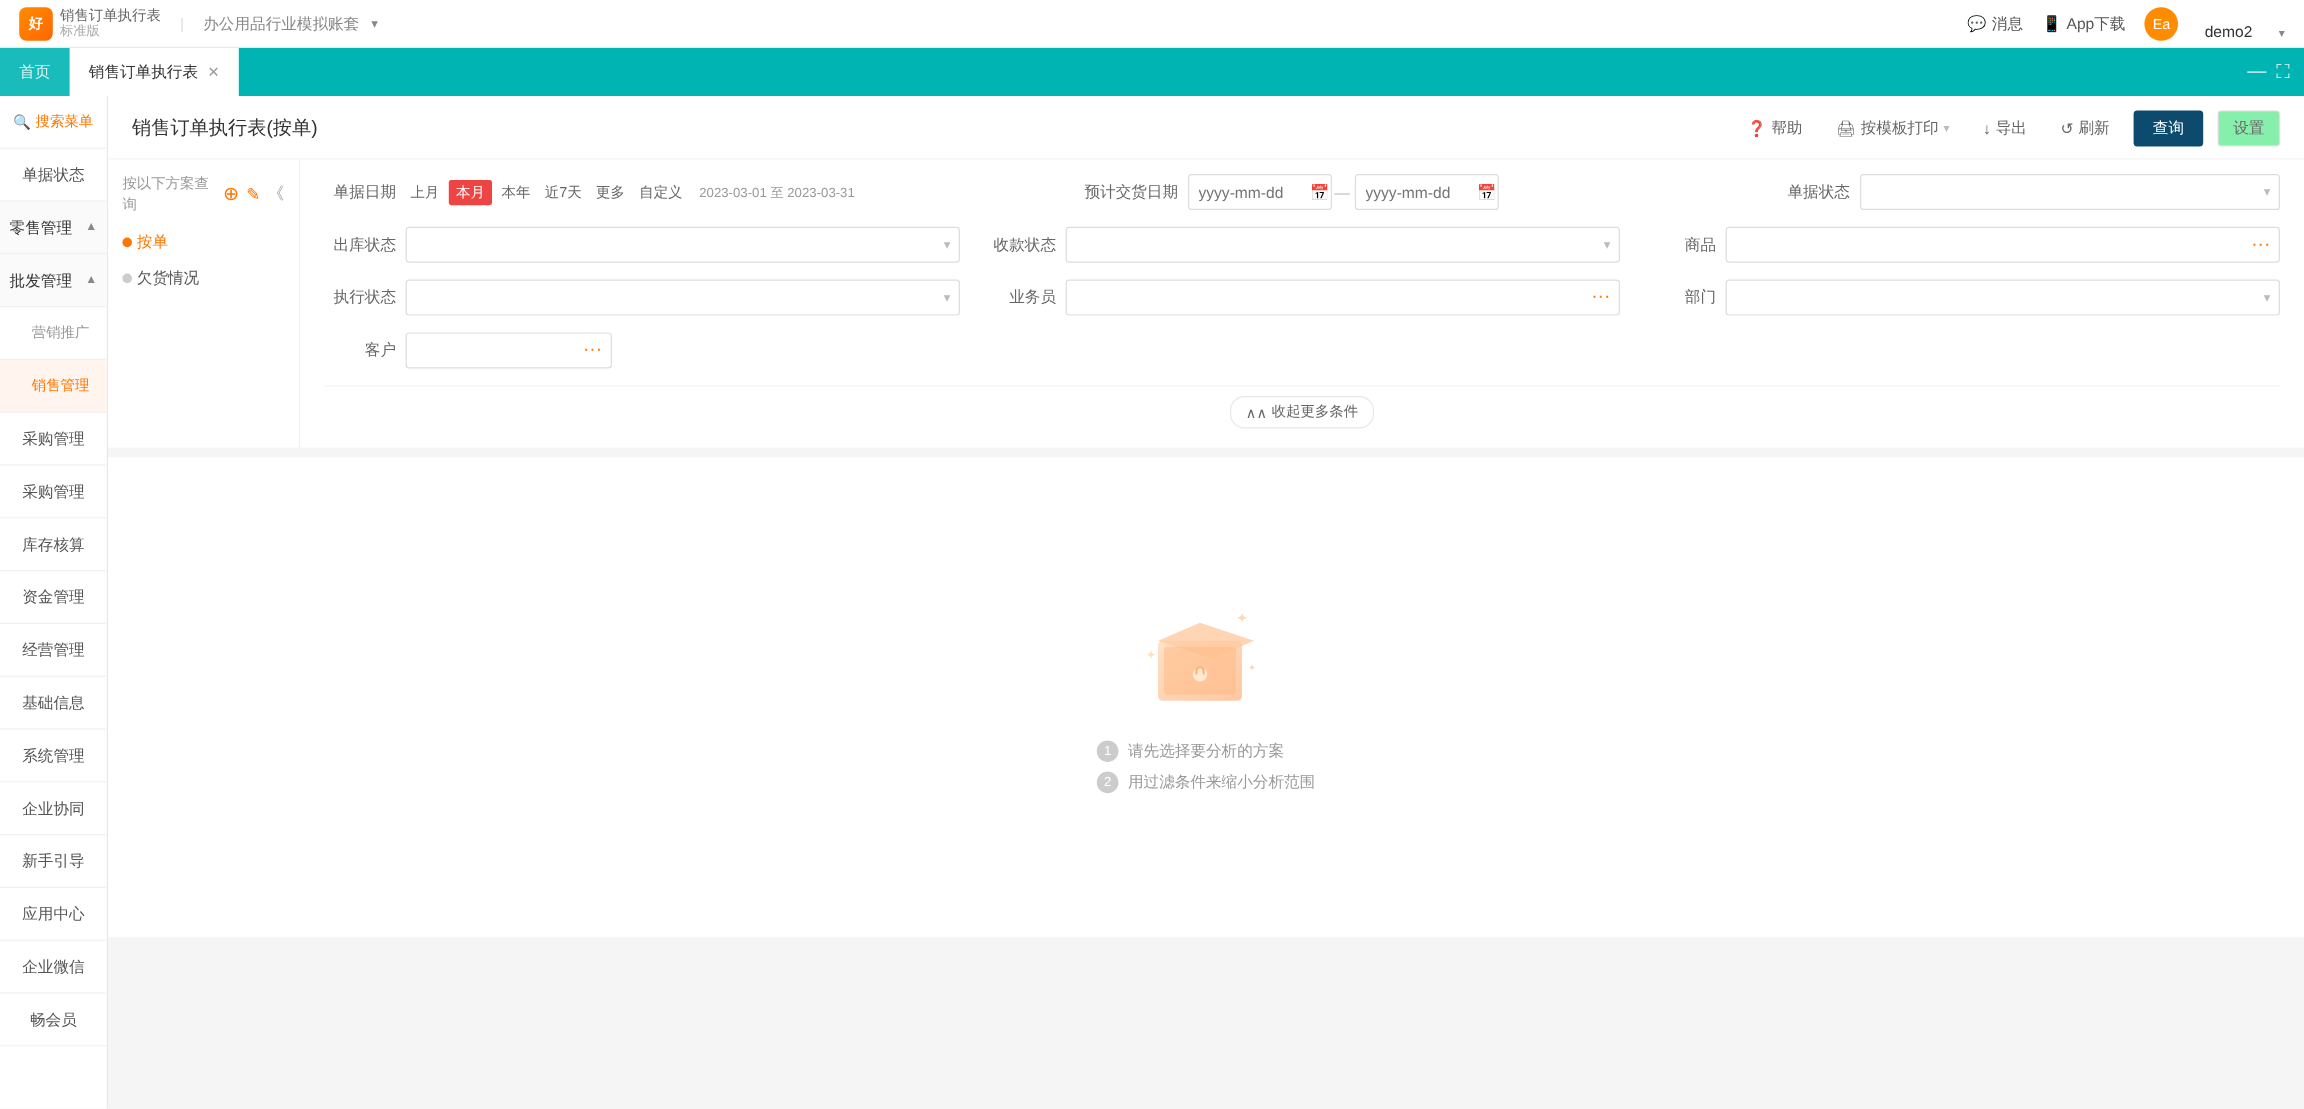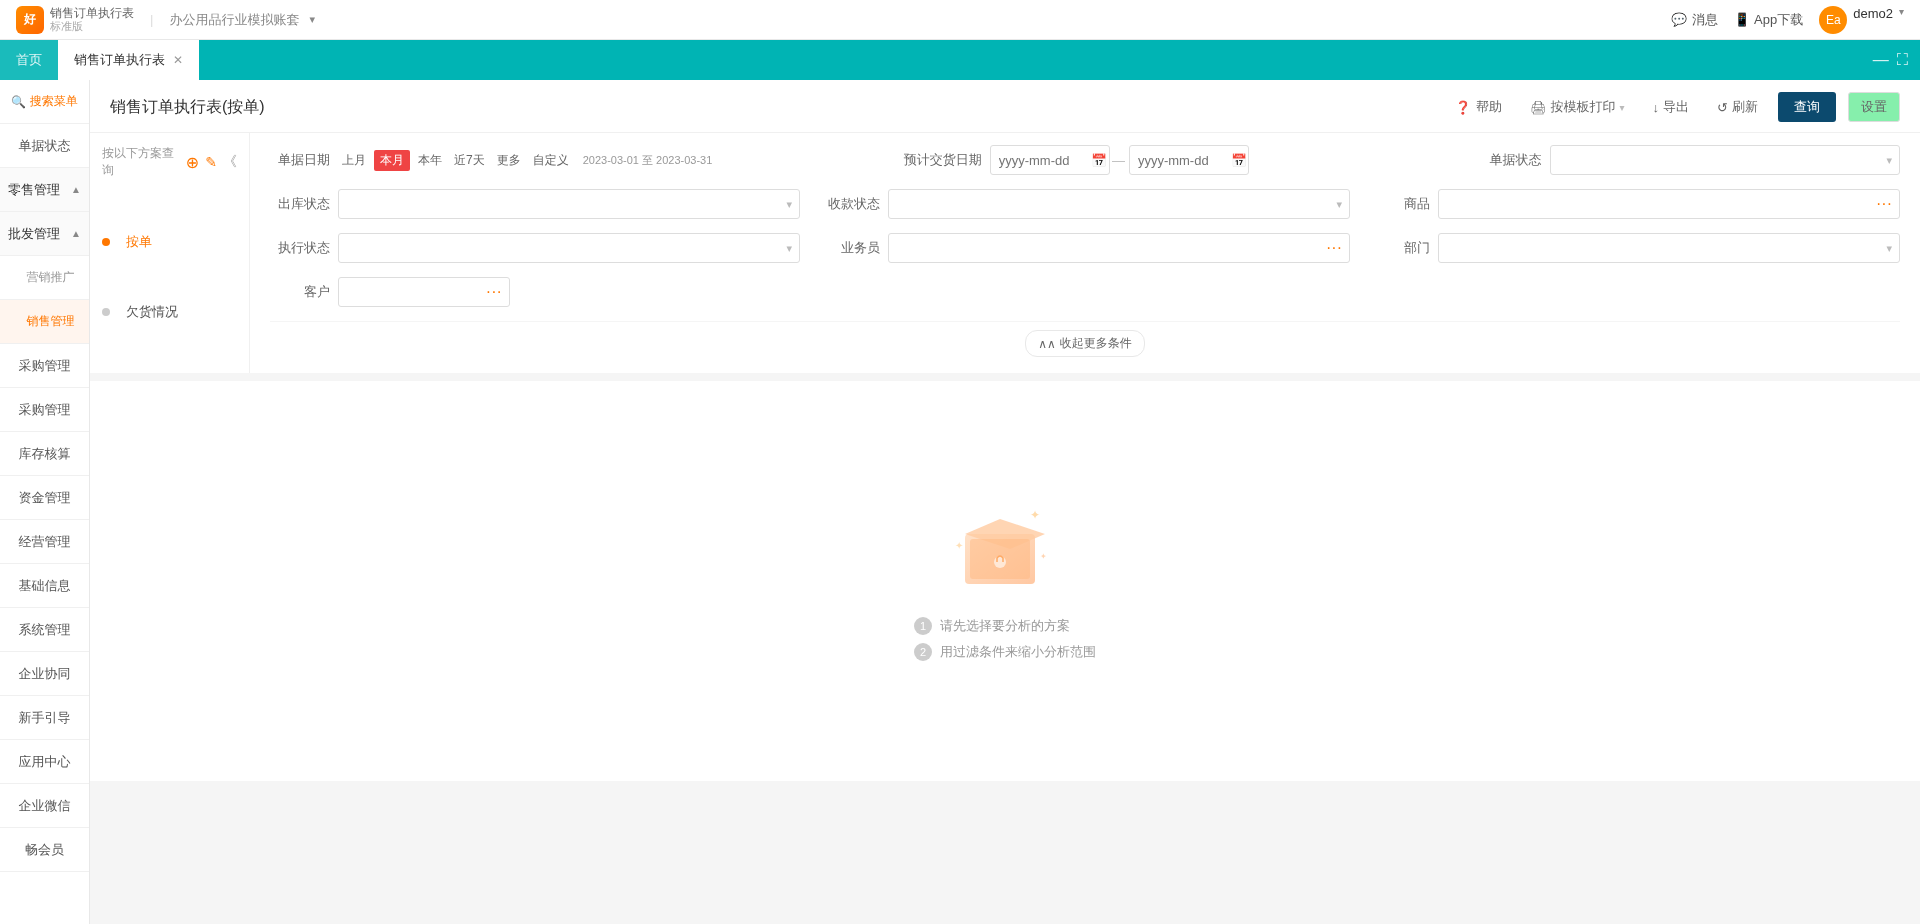--- a/index.html
+++ b/index.html
@@ -20,21 +20,21 @@
     .logo-icon {
       width: 28px; height: 28px;
       background: linear-gradient(135deg, #ff8c00, #ff6600);
       border-radius: 6px;
       display: flex; align-items: center; justify-content: center;
       color: #fff; font-size: 12px; font-weight: bold;
     }
     .logo-text { font-size: 12px; color: #666; line-height: 1.2; }
     .top-bar-right { display: flex; align-items: center; gap: 16px; }
     .top-bar-btn { display: flex; align-items: center; gap: 4px; color: #555; font-size: 13px; cursor: pointer; }
-    .user-area { display: flex; align-items: flex-start; gap: 6px; cursor: pointer; }
+    .user-area { display: flex; align-items: flex-end; gap: 22px; cursor: pointer; }
     .avatar { width: 28px; height: 28px; border-radius: 50%; background: #ff8c00; overflow: hidden; display: flex; align-items: center; justify-content: center; color: #fff; font-size: 12px; }
     .dropdown-icon { color: #888; font-size: 10px; }
     .header-title { color: #888; font-size: 13px; }
     .header-title-dropdown { color: #888; font-size: 11px; margin-left: 2px; }
 
     
     .tab-bar {
       height: 40px;
       background: #00b4b4;
       display: flex;
@@ -137,22 +137,22 @@
       flex-shrink: 0;
     }
     .scheme-header {
       display: flex; align-items: center; justify-content: space-between;
       padding: 0 12px 8px 12px;
       font-size: 12px; color: #999;
     }
     .scheme-header-actions { display: flex; align-items: center; gap: 6px; }
     .scheme-action { color: #999; font-size: 14px; cursor: pointer; }
     .scheme-item {
-      display: flex; align-items: center; gap: 16px;
-      padding: 6px 12px; cursor: pointer; color: #555; font-size: 13px; margin-top: 40px;
+      display: flex; align-items: center; gap: 4px;
+      padding: 6px 12px; cursor: pointer; color: #555; font-size: 13px;
     }
     .scheme-item.active { color: #ff7700; }
     .scheme-dot { width: 8px; height: 8px; border-radius: 50%; background: #ff7700; flex-shrink: 0; }
     .scheme-dot-gray { width: 8px; height: 8px; border-radius: 50%; background: #ccc; flex-shrink: 0; }
     .filter-form { flex: 1; padding: 12px 20px; }
 
     .filter-row {
       display: flex; align-items: center; gap: 20px;
       margin-bottom: 14px;
     }

